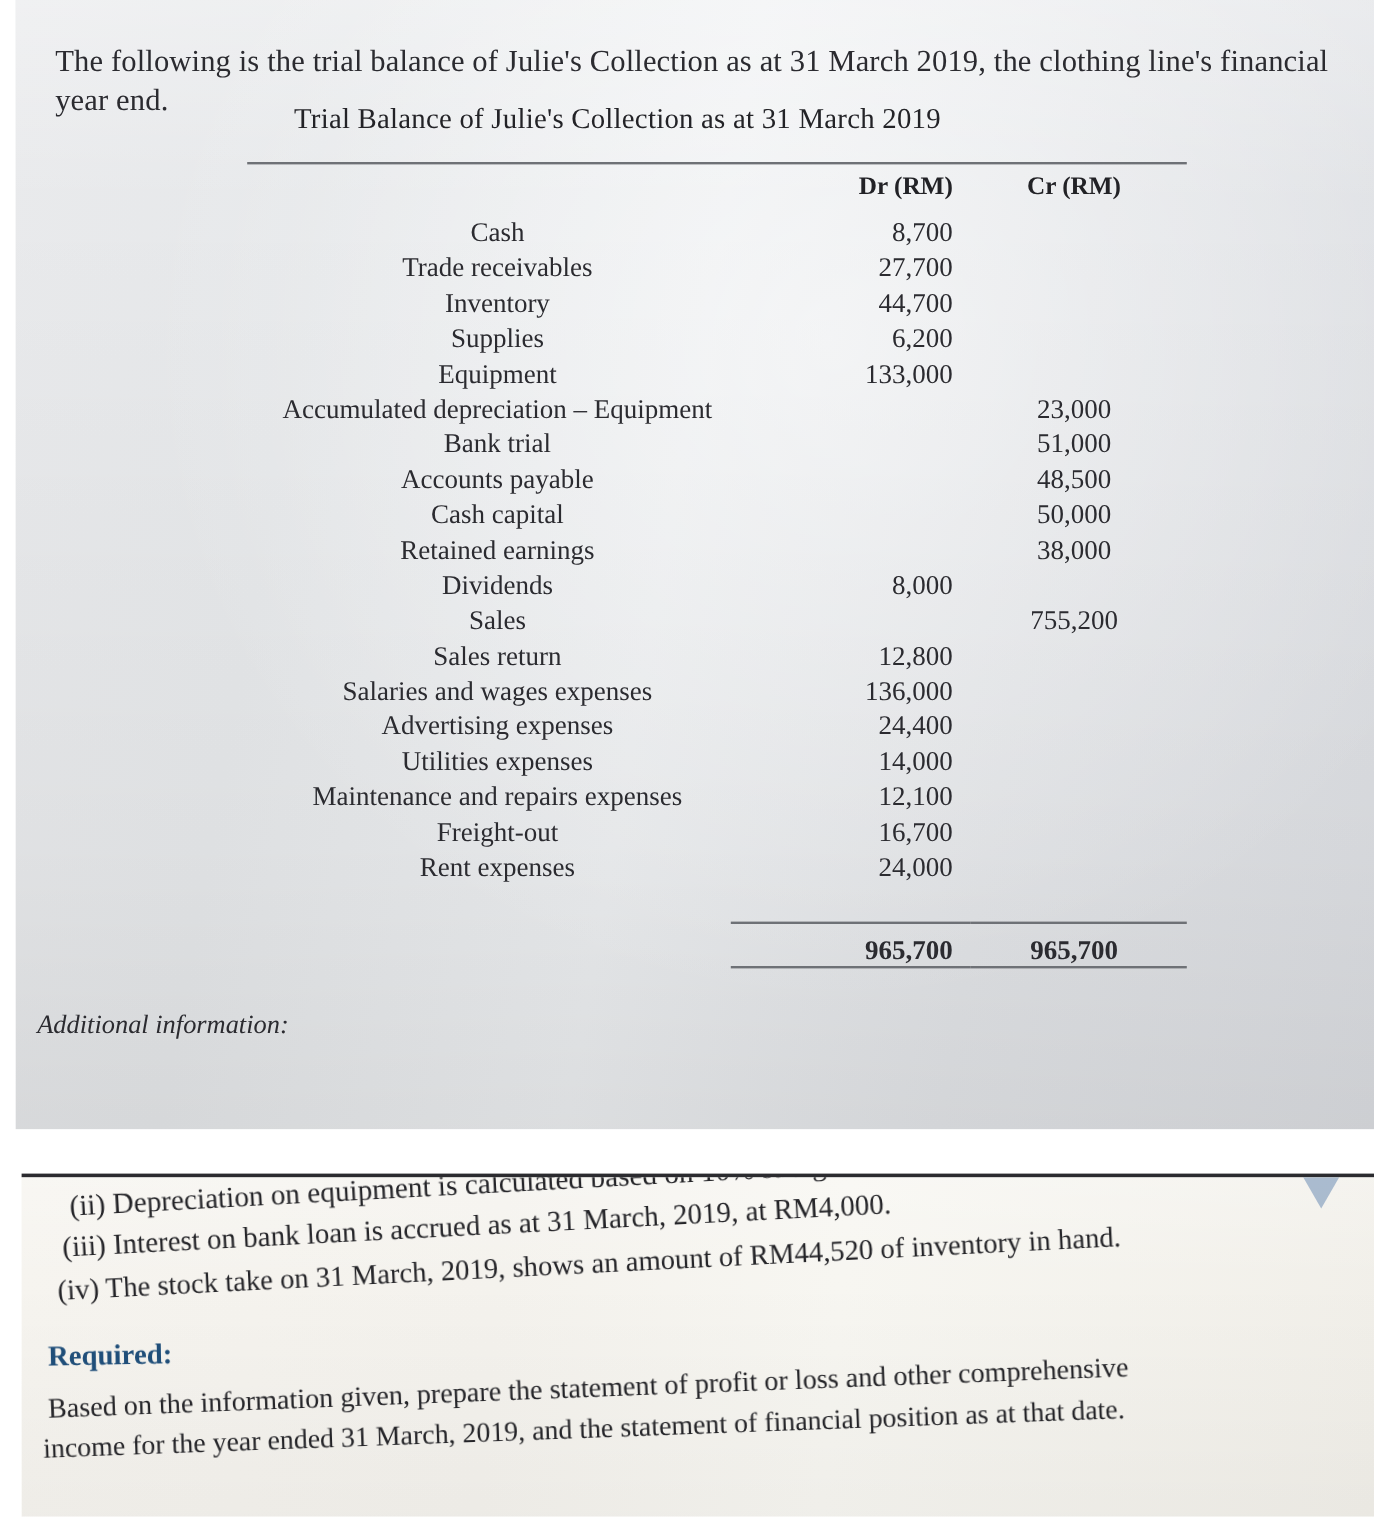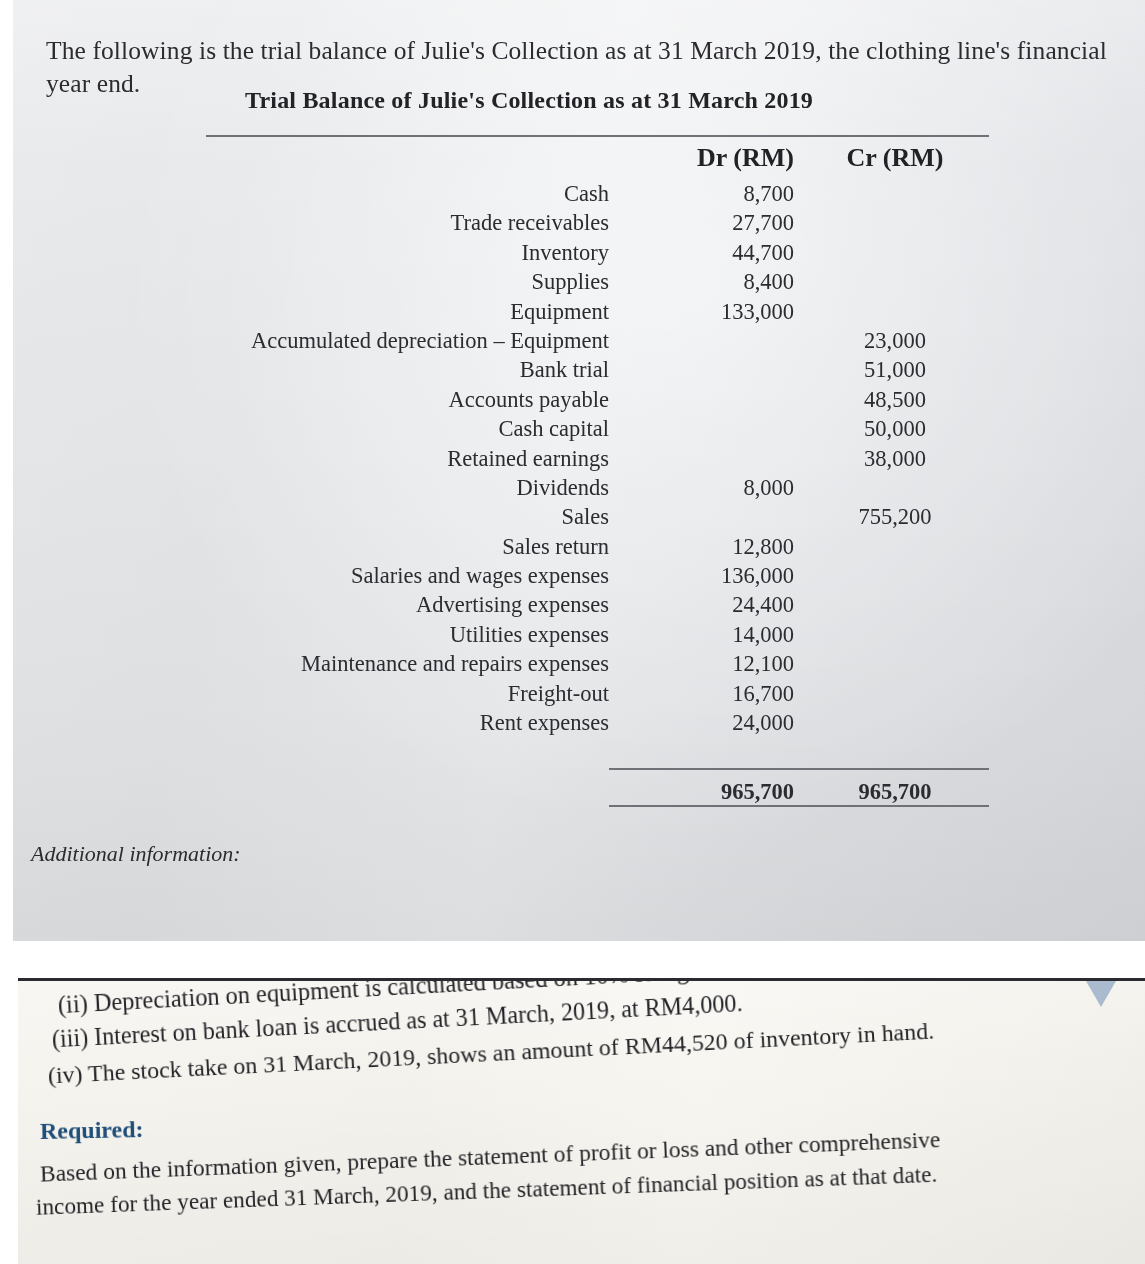--- a/index.html
+++ b/index.html
@@ -86,21 +86,21 @@
     letter-spacing: 0.1px;
     margin-left: 11px;
   }
 
   
   .tb-title {
     position: absolute;
     left: 232px;
     top: 87px;
     font-size: 24px;
-    font-weight: bold;
+    font-weight: normal;
     color: #232327;
     letter-spacing: 0.2px;
     white-space: nowrap;
   }
 
   
   .tb-rule {
     position: absolute;
     left: 193px;
     top: 135px;
@@ -117,25 +117,25 @@
     border-collapse: collapse;
     font-size: 22.5px;
     color: #2b2b30;
   }
   .tb-table th, .tb-table td {
     padding: 0;
     vertical-align: baseline;
   }
   .tb-table thead th {
     font-weight: bold;
-    font-size: 26px;
+    font-size: 21px;
     height: 38px;
     color: #222226;
   }
-  .col-label { width: 403px; text-align: right; }
+  .col-label { width: 403px; text-align: center; }
   .col-dr    { width: 200px; text-align: right; padding-right: 15px !important; }
   .col-cr    { width: 180px; text-align: center; padding-right: 8px !important; }
 
   .tb-table tbody td { height: 29.4px; }
   .tb-table tbody td.col-label { padding-left: 14px !important; }
 
   .total-row td { font-weight: bold; padding-top: 9px !important; height: 36px; }
   .total-cell-dr {
     border-top: 2px solid #6e7176;
     border-bottom: 2px solid #6e7176;
@@ -245,21 +245,21 @@
         <td class="col-dr">27,700</td>
         <td class="col-cr"></td>
       </tr>
       <tr>
         <td class="col-label">Inventory</td>
         <td class="col-dr">44,700</td>
         <td class="col-cr"></td>
       </tr>
       <tr>
         <td class="col-label">Supplies</td>
-        <td class="col-dr">8,400</td>
+        <td class="col-dr">6,200</td>
         <td class="col-cr"></td>
       </tr>
       <tr>
         <td class="col-label">Equipment</td>
         <td class="col-dr">133,000</td>
         <td class="col-cr"></td>
       </tr>
       <tr>
         <td class="col-label">Accumulated depreciation – Equipment</td>
         <td class="col-dr"></td>

